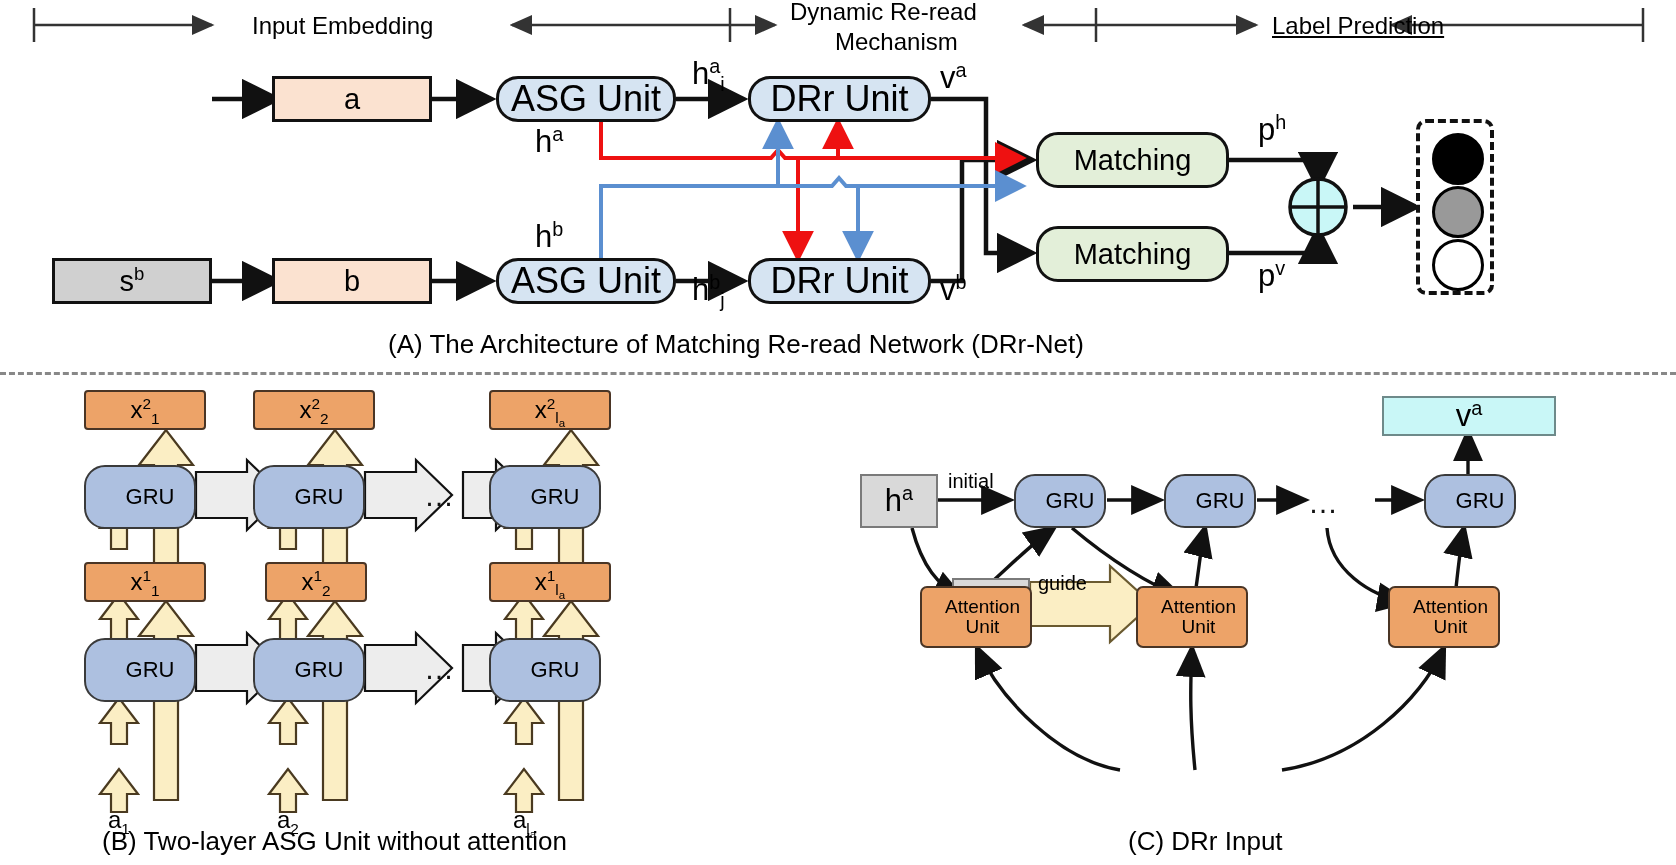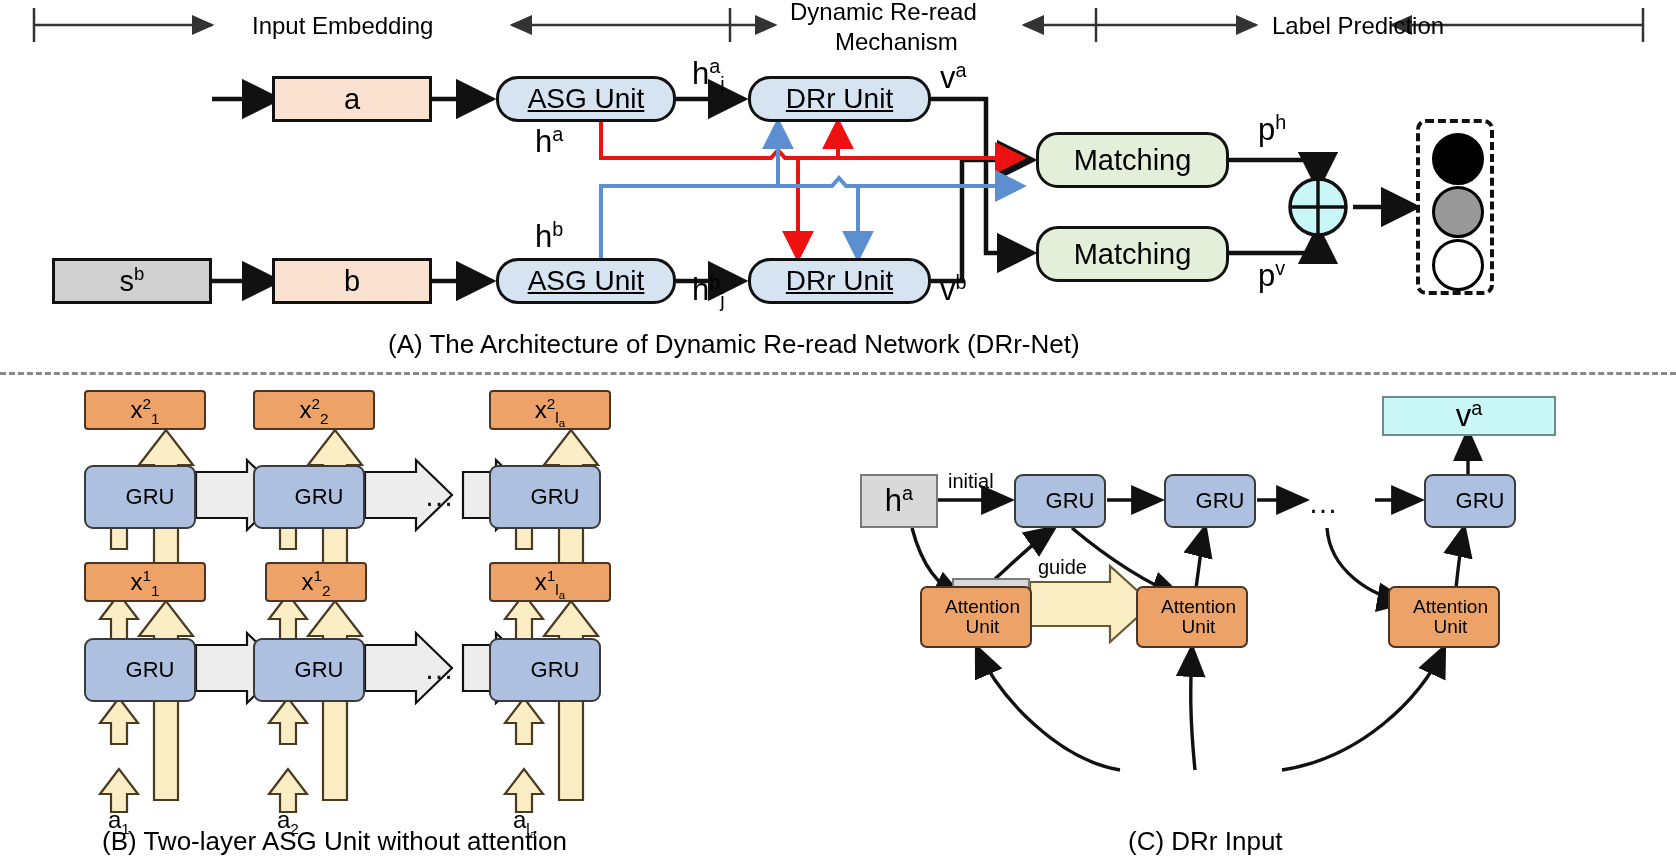--- a/index.html
+++ b/index.html
@@ -8,29 +8,29 @@
   #stage{position:absolute;left:0;top:0;width:1676px;height:865px;overflow:hidden;}
   svg.layer{position:absolute;left:0;top:0;width:1676px;height:865px;}
   .node{position:absolute;box-sizing:border-box;display:flex;align-items:center;
         justify-content:center;text-align:center;line-height:1.05;}
   .lbl{position:absolute;white-space:nowrap;}
   
   .bx-gray   {background:#d0d0d0;border:3px solid #111;}
   .bx-peach  {background:#fbe2d0;border:3px solid #111;}
   .bx-blue   {background:#d6e4f2;border:3px solid #111;border-radius:22px;}
   .bx-green  {background:#e3efd9;border:3px solid #111;border-radius:22px;}
-  .bx-gru    {background:#adc0e0;border:2px solid #3a3a3a;border-radius:9px;padding-left:20px;}
+  .bx-gru    {background:#adc0e0;border:2px solid #3a3a3a;border-radius:21px;padding-left:20px;}
   .bx-orange {background:#eda368;border:2px solid #4a3525;border-radius:4px;}
   .bx-attn   {background:#eda368;border:2px solid #4a3525;border-radius:7px;padding-left:13px;}
   .bx-gray2  {background:#d9d9d9;border:2px solid #7a7a7a;}
   .bx-cyan   {background:#c9f7f7;border:2px solid #6e8a8a;}
   
   .t-hdr{font-size:24px;}
   .t-box{font-size:29px;}
-  .t-unit{font-size:28px;text-decoration:underline;}
+  .t-unit{font-size:36px;}
   .t-math{font-size:31px;}
   .t-small{font-size:20px;}
   .t-gru{font-size:22px;}
   .t-attn{font-size:19px;}
   .t-cap{font-size:26px;}
   .t-x{font-size:24px;}
   .t-a{font-size:24px;}
   sup{font-size:0.64em;vertical-align:super;line-height:0;}
   sub{font-size:0.64em;vertical-align:sub;line-height:0;}
   sub sub, sup sub{font-size:0.75em;}
@@ -189,21 +189,21 @@
     <g fill="#fbeec4" stroke="#6a5a30" stroke-width="2.2">
       <polygon points="1030,582 1110,582 1110,566 1152,604 1110,642 1110,626 1030,626"></polygon>
     </g>
   </svg>
 
   <div class="lbl t-hdr" style="left:252px;top:12px;">Input Embedding</div>
 
   <div class="lbl t-hdr" style="left:790px;top:-2px;">Dynamic Re-read</div>
   <div class="lbl t-hdr" style="left:835px;top:28px;">Mechanism</div>
 
-  <div class="lbl t-hdr" style="left:1272px;top:12px;">Label Prediction</div>
+  <div class="lbl t-hdr" style="left:1272px;top:12px;text-decoration:underline;">Label Prediction</div>
 
   <div class="node bx-peach t-box" style="left:272px;top:76px;width:160px;height:46px;">
     <span>a</span>
   </div>
   <div class="node bx-blue t-unit" style="left:496px;top:76px;width:180px;height:46px;">
     <span>ASG Unit</span>
   </div>
   <div class="node bx-blue t-unit" style="left:748px;top:76px;width:183px;height:46px;">
     <span>DRr Unit</span>
   </div>
@@ -253,21 +253,21 @@
   <div class="lbl t-math" style="left:1258px;top:258px;">
     <span>p</span><sup>v</sup>
   </div>
 
   <div class="tl" style="left:1416px;top:119px;width:78px;height:176px;">
     <div class="dot" style="left:12px;top:10px;width:52px;height:52px;background:#000000;border:3px solid #000;"></div>
     <div class="dot" style="left:12px;top:63px;width:52px;height:52px;background:#999999;border:3px solid #000;"></div>
     <div class="dot" style="left:12px;top:116px;width:52px;height:52px;background:#ffffff;border:3px solid #000;"></div>
   </div>
 
-  <div class="lbl t-cap" style="left:388px;top:329px;">(A) The Architecture of Dynamic Re-read Network (DRr-Net)</div>
+  <div class="lbl t-cap" style="left:388px;top:329px;">(A) The Architecture of Matching Re-read Network (DRr-Net)</div>
 
   <div class="divider" style="top:372px;"></div>
 
   <div class="node bx-orange t-x" style="left:84px;top:390px;width:122px;height:40px;">
     <span><span>x</span><sup>2</sup><sub>1</sub></span>
   </div>
   <div class="node bx-gru t-gru" style="left:84px;top:465px;width:112px;height:64px;">
     <span>GRU</span>
   </div>
   <div class="node bx-orange t-x" style="left:84px;top:562px;width:122px;height:40px;">
@@ -322,21 +322,21 @@
   </div>
 
   <div class="node bx-gray2 t-math" style="left:860px;top:474px;width:78px;height:54px;">
     <span><span>h</span><sup>a</sup></span>
   </div>
   <div class="lbl t-small" style="left:948px;top:470px;">initial</div>
 
   <div class="node bx-gray2 t-math" style="left:952px;top:578px;width:78px;height:54px;">
     <span><span>h</span><sup>b</sup></span>
   </div>
-  <div class="lbl t-small" style="left:1038px;top:556px;">guide</div>
+  <div class="lbl t-small" style="left:1038px;top:572px;">guide</div>
 
   <div class="node bx-gru t-gru" style="left:1014px;top:474px;width:92px;height:54px;">
     <span>GRU</span>
   </div>
   <div class="node bx-gru t-gru" style="left:1164px;top:474px;width:92px;height:54px;">
     <span>GRU</span>
   </div>
   <div class="node bx-gru t-gru" style="left:1424px;top:474px;width:92px;height:54px;">
     <span>GRU</span>
   </div>

